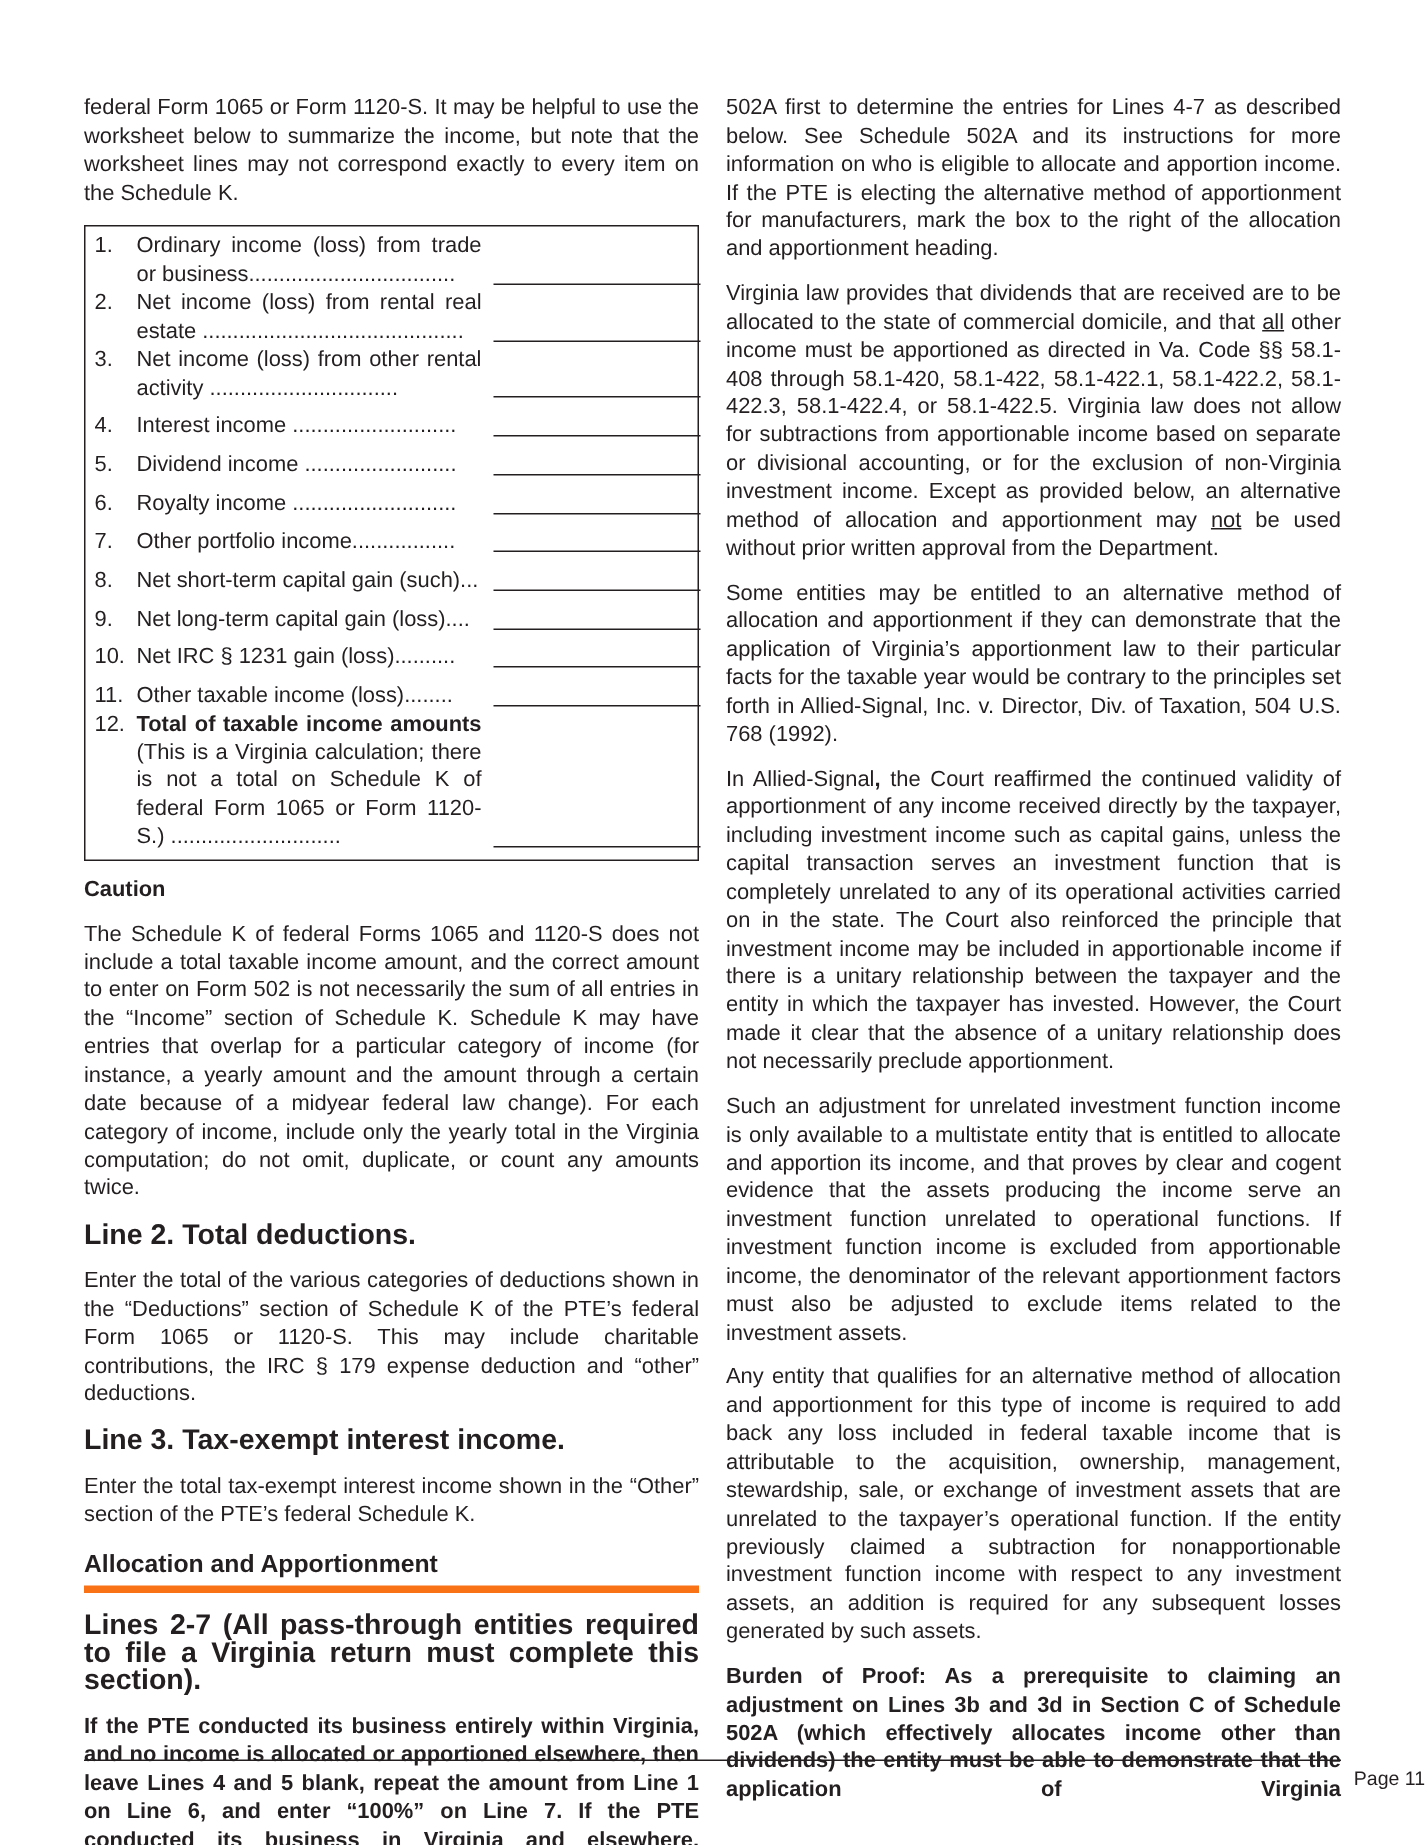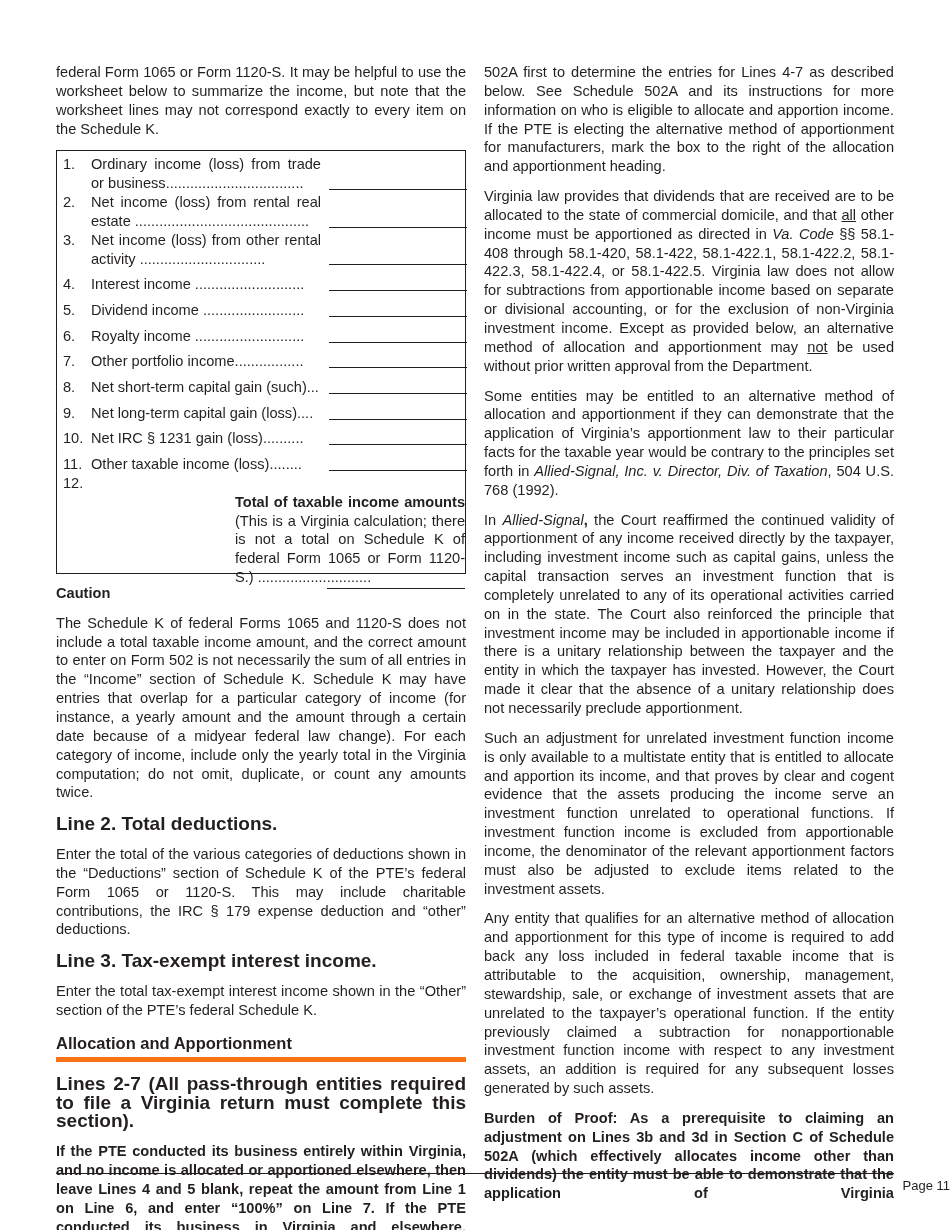--- a/index.html
+++ b/index.html
@@ -6,31 +6,31 @@
     body {
       width: 950px; height: 1230px; position: relative; overflow: hidden;
       font-family: "Liberation Sans", sans-serif; color: #231f20;
       font-size: 14.6px; line-height: 18.85px;
     }
     .col { position: absolute; top: 52px; width: 410px; }
     .col-left { left: 56px; }
     .col-right { left: 484px; }
     p { margin: 11px 0 6px 0; text-align: justify; }
     .just-last { text-align-last: justify; font-weight: bold; }
-    .ital { font-style: italic; }
+    .ital { }
     .ul { text-decoration: underline; }
 
     .worksheet {
       border: 1.5px solid #231f20; margin: 12px 0 10px 0; padding: 4px 0 5px 6px;
       width: 402px; box-sizing: content-box;
     }
     .ws-row { display: flex; align-items: flex-end; position: relative; }
     .ws-row.single { height: 25.7px; }
     .ws-row.double { height: 37.7px; }
-    .ws-row.total { height: 94px; flex-direction: column; }
+    .ws-row.total { height: 94px; }
     .ws-num { width: 28px; flex: none; align-self: flex-start; }
     .ws-row.single .ws-num { align-self: flex-end; }
     .ws-label { width: 230px; flex: none; text-align: justify; }
     .ws-row.single .ws-label { white-space: nowrap; overflow: hidden; }
     .ws-line { flex: none; width: 138px; margin-left: 8px; border-bottom: 1px solid #231f20; height: 1px; margin-bottom: 3px; }
     .ws-row.double .ws-line, .ws-row.total .ws-line { margin-bottom: 3px; }
 
     h3.caution { font-size: 14.6px; margin: 0 0 6px 0; font-weight: bold; }
     h4 { font-size: 19px; margin: 13px 0 6px 0; font-weight: bold; }
     h2.section {

